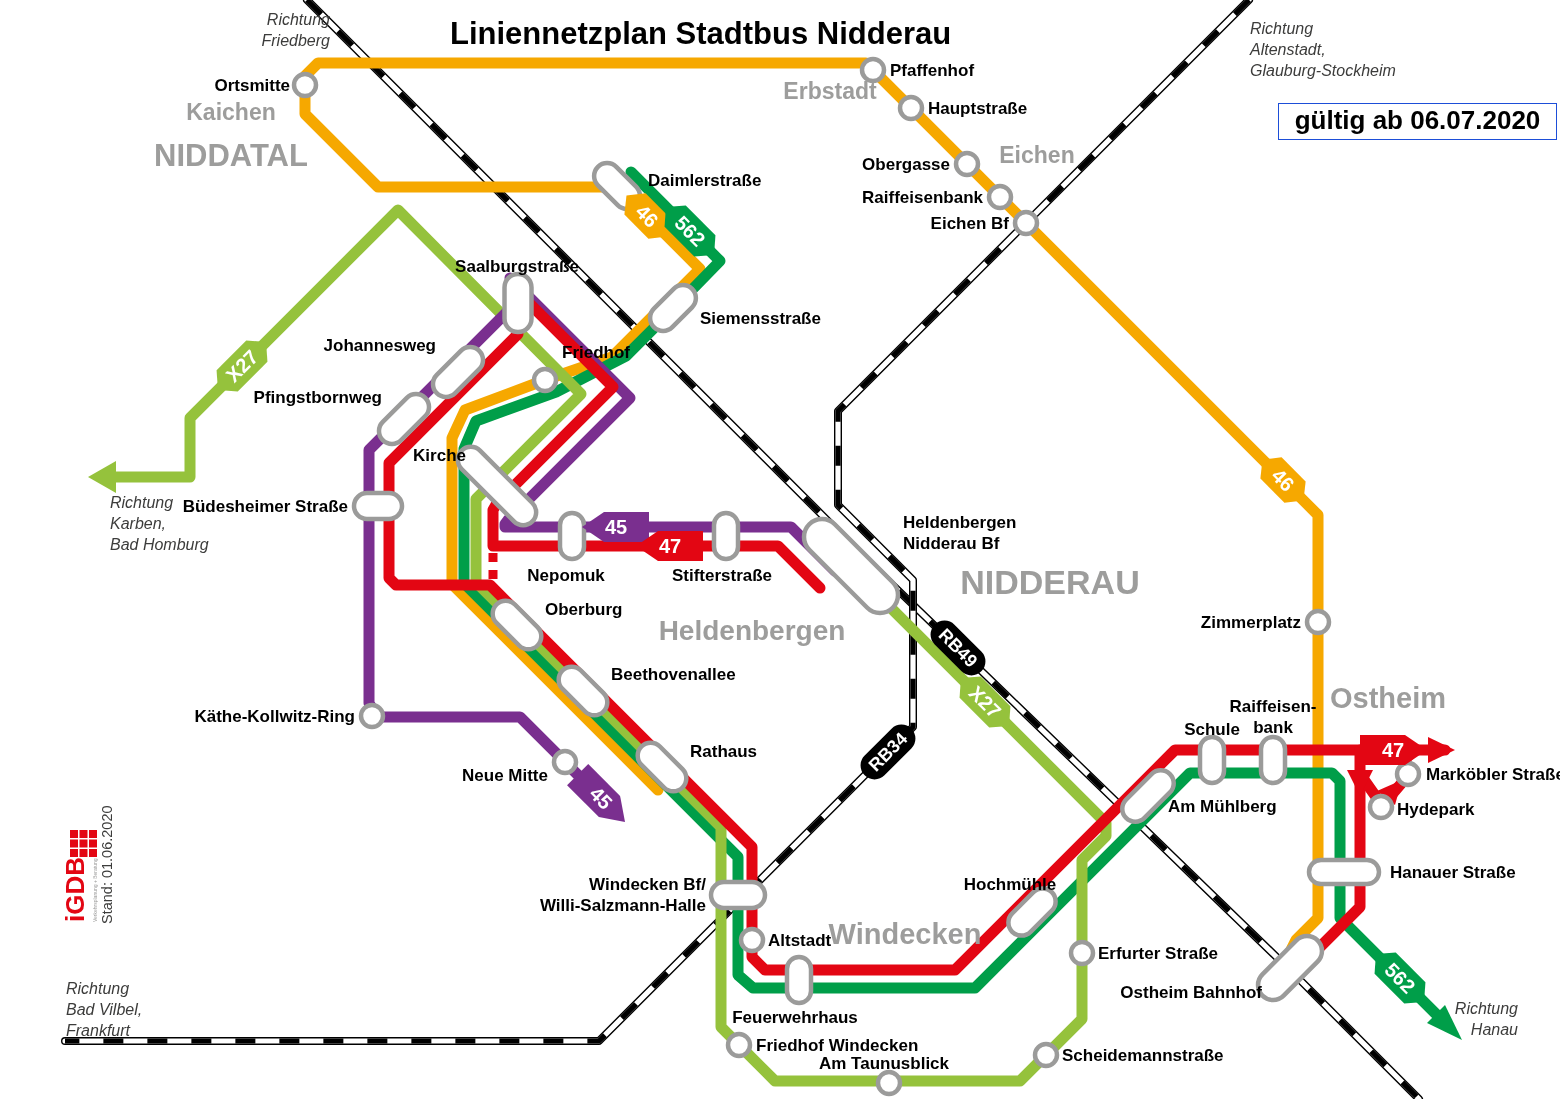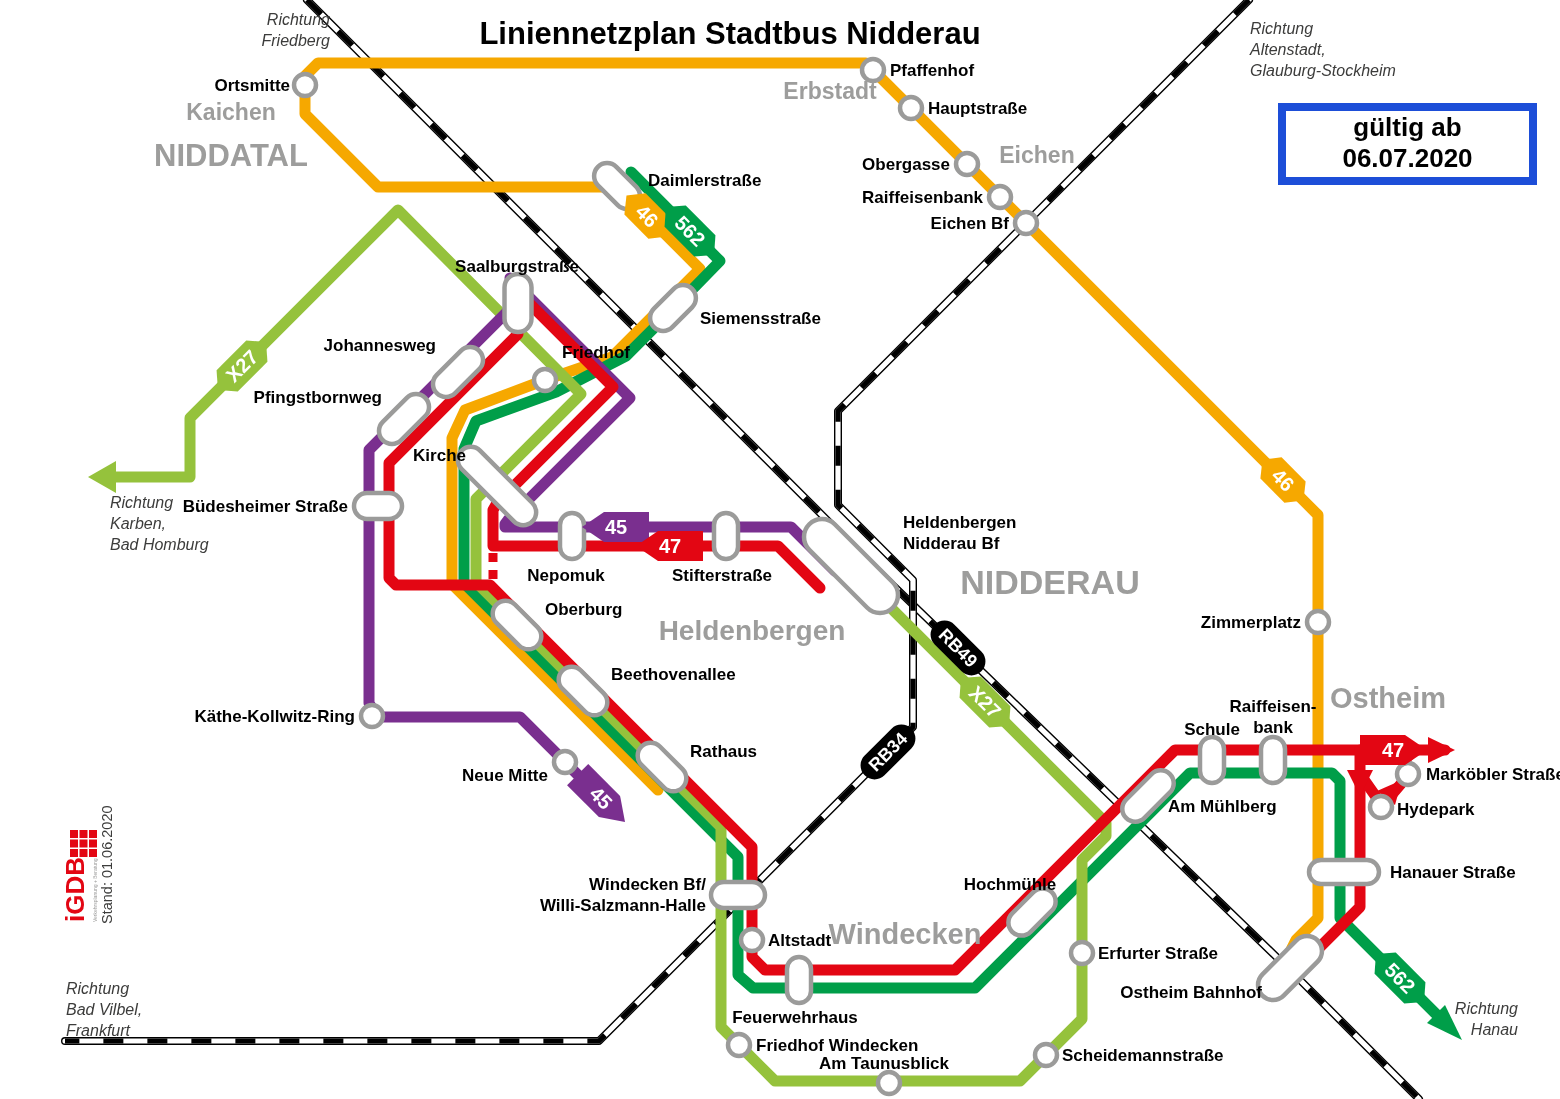--- a/index.html
+++ b/index.html
@@ -1,22 +1,22 @@
 <!DOCTYPE html>
 <html><head>
 <meta charset="utf-8">
 <style>
   html,body{margin:0;padding:0;background:#ffffff;}
   #stage{position:relative;width:1560px;height:1099px;background:#ffffff;overflow:hidden;
          font-family:"Liberation Sans",sans-serif;}
   #map{position:absolute;left:0;top:0;}
-  #title{position:absolute;left:450px;top:16px;width:560px;text-align:center;
+  #title{position:absolute;left:450px;top:16px;width:560px;text-align:left;
          font-size:31px;font-weight:bold;color:#000;}
-  #validity{position:absolute;left:1278px;top:103px;width:259px;box-sizing:border-box;
-            border:8px solid #1d4ed8;background:#fff;text-align:center;
+  #validity{position:absolute;left:1278px;top:103px;width:279px;box-sizing:border-box;
+            border:1px solid #1d4ed8;background:#fff;text-align:center;
             font-size:26px;font-weight:bold;color:#000;padding:1px 0 3px 0;}
   .st-label{font-weight:bold;font-size:17px;fill:#000;}
   .region{fill:#9d9d9c;font-weight:bold;}
   .dir{font-style:italic;font-size:16px;fill:#3c3c3b;}
   .badge-text{font-weight:bold;fill:#fff;}
 </style>
 </head>
 <body>
 
 <div id="stage">

